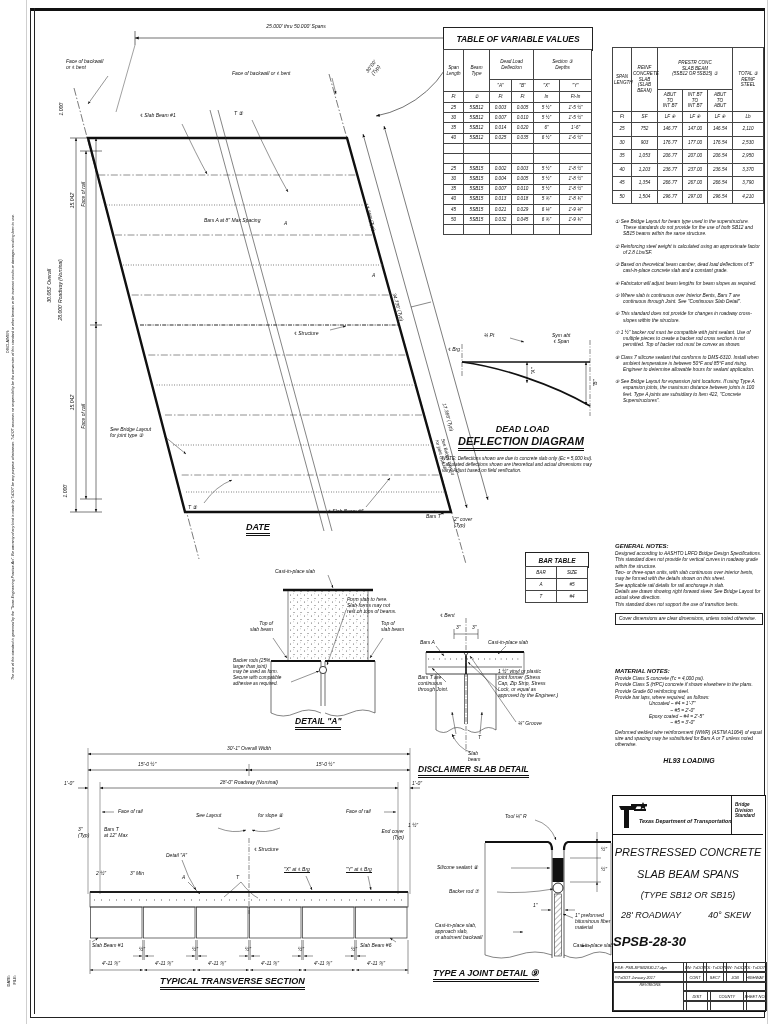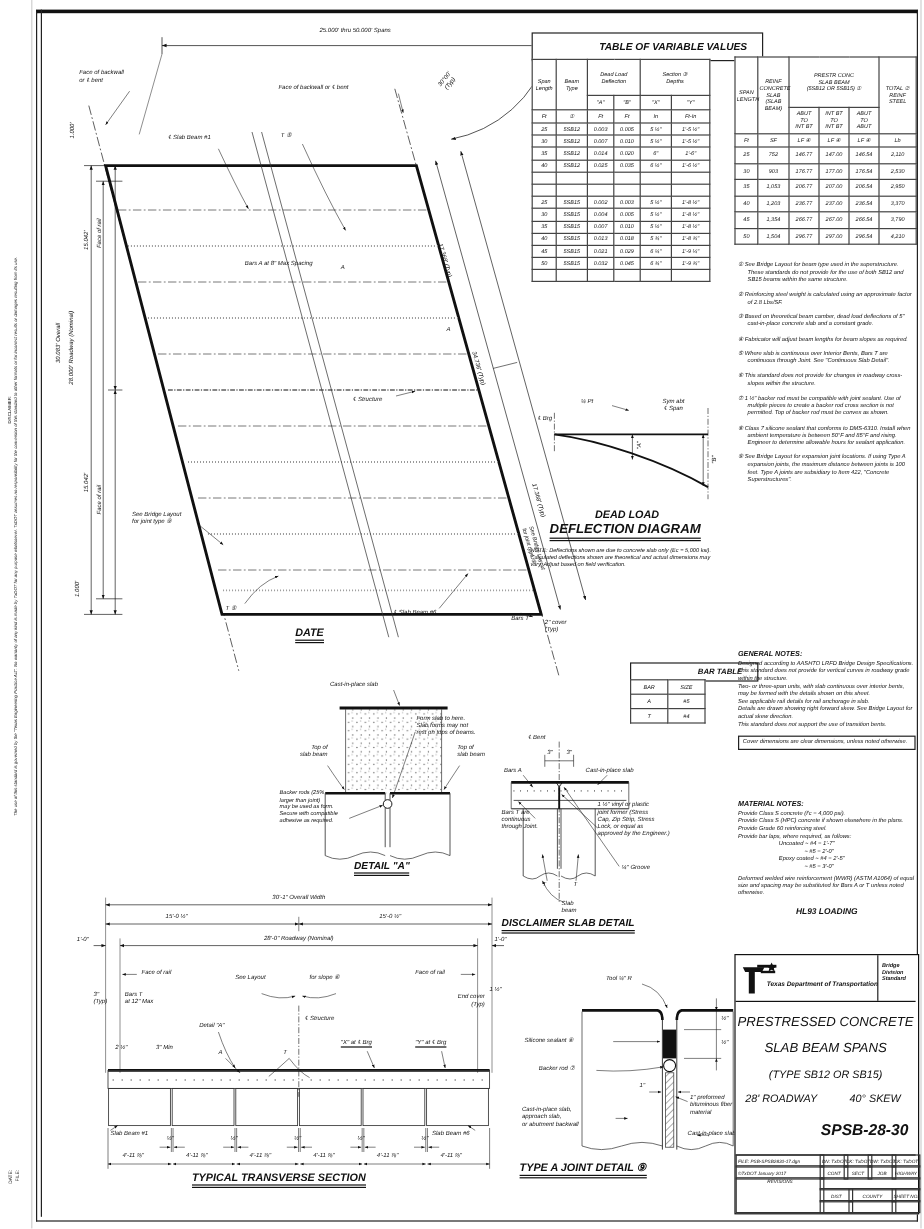--- a/index.html
+++ b/index.html
@@ -10,21 +10,21 @@
   .pre{white-space:pre-line;}
   .vlabel{position:absolute;font-style:italic;font-size:5px;color:#111;
           writing-mode:vertical-rl;transform:rotate(180deg);white-space:nowrap;}
   .sec-title{position:absolute;font-style:italic;font-weight:bold;font-size:8.5px;
              border-bottom:3px double #111;padding-bottom:1px;white-space:nowrap;}
   .frameline{position:absolute;background:#222;}
   table.dtable{border-collapse:collapse;table-layout:fixed;background:#fff;}
   table.dtable td,table.dtable th{border:0.5px solid #444;font-style:italic;font-weight:normal;
       font-size:4.6px;text-align:center;vertical-align:middle;padding:0.5px 1px;line-height:1.25;}
   .ttl-box{position:absolute;background:#fff;border:1px solid #222;display:flex;
-           align-items:center;justify-content:center;font-style:italic;font-size:8.5px;font-weight:bold;padding-left:43px;}
+           align-items:center;justify-content:center;font-style:italic;font-size:8.5px;font-weight:bold;}
   .notes-col .note{font-style:italic;font-size:4.8px;line-height:1.3;margin-bottom:6px;
                    text-indent:-8px;padding-left:8px;}
   .gnotes div{font-style:italic;font-size:4.8px;line-height:1.32;}
   .boxed-note{border:1px solid #222;font-style:italic;font-size:4.8px;padding:2px 3px;margin-top:5px;}
   .lapline{white-space:pre;padding-left:34px;}
   svg{position:absolute;overflow:visible;}
   .tb-cell{border:0.5px solid #333;font-size:3.9px;font-style:italic;
            display:flex;align-items:center;padding:0 1px;overflow:hidden;white-space:nowrap;}
 </style>
 </head>
@@ -772,21 +772,21 @@
 Standard</div>
     <div class="frameline" style="left:118px;top:0;width:1px;height:38px;"></div>
   </div>
 
   <div class="abs" style="left:0;top:38px;width:150px;height:128px;border-bottom:1px solid #111;">
     <div class="lbl" style="left:0;top:12px;width:150px;text-align:center;font-size:11px;white-space:nowrap;">PRESTRESSED CONCRETE</div>
     <div class="lbl" style="left:0;top:34px;width:150px;text-align:center;font-size:11px;">SLAB BEAM SPANS</div>
     <div class="lbl" style="left:0;top:56px;width:150px;text-align:center;font-size:9px;">(TYPE SB12 OR SB15)</div>
     <div class="lbl" style="left:8px;top:76px;font-size:9px;">28' ROADWAY</div>
     <div class="lbl" style="left:95px;top:76px;font-size:9px;">40° SKEW</div>
-    <div class="lbl" style="left:0;top:100px;width:144px;text-align:right;font-size:13px;font-weight:bold;">SPSB-28-30</div>
+    <div class="lbl" style="left:0;top:100px;width:144px;text-align:left;font-size:13px;font-weight:bold;">SPSB-28-30</div>
   </div>
 
   <div class="abs" style="left:0;top:166px;width:150px;height:47px;">
     <div class="tb-cell abs" style="left:0;top:0;width:70px;height:9px;">FILE: PSB-SPSB2830-17.dgn</div>
     <div class="tb-cell abs" style="left:70px;top:0;width:20px;height:9px;">DN: TxDOT</div>
     <div class="tb-cell abs" style="left:90px;top:0;width:20px;height:9px;">CK: TxDOT</div>
     <div class="tb-cell abs" style="left:110px;top:0;width:20px;height:9px;">DW: TxDOT</div>
     <div class="tb-cell abs" style="left:130px;top:0;width:20px;height:9px;">CK: TxDOT</div>
     <div class="tb-cell abs" style="left:0;top:9px;width:70px;height:10px;">©TxDOT  January 2017</div>
     <div class="tb-cell abs" style="left:70px;top:9px;width:20px;height:10px;justify-content:center;">CONT</div>

